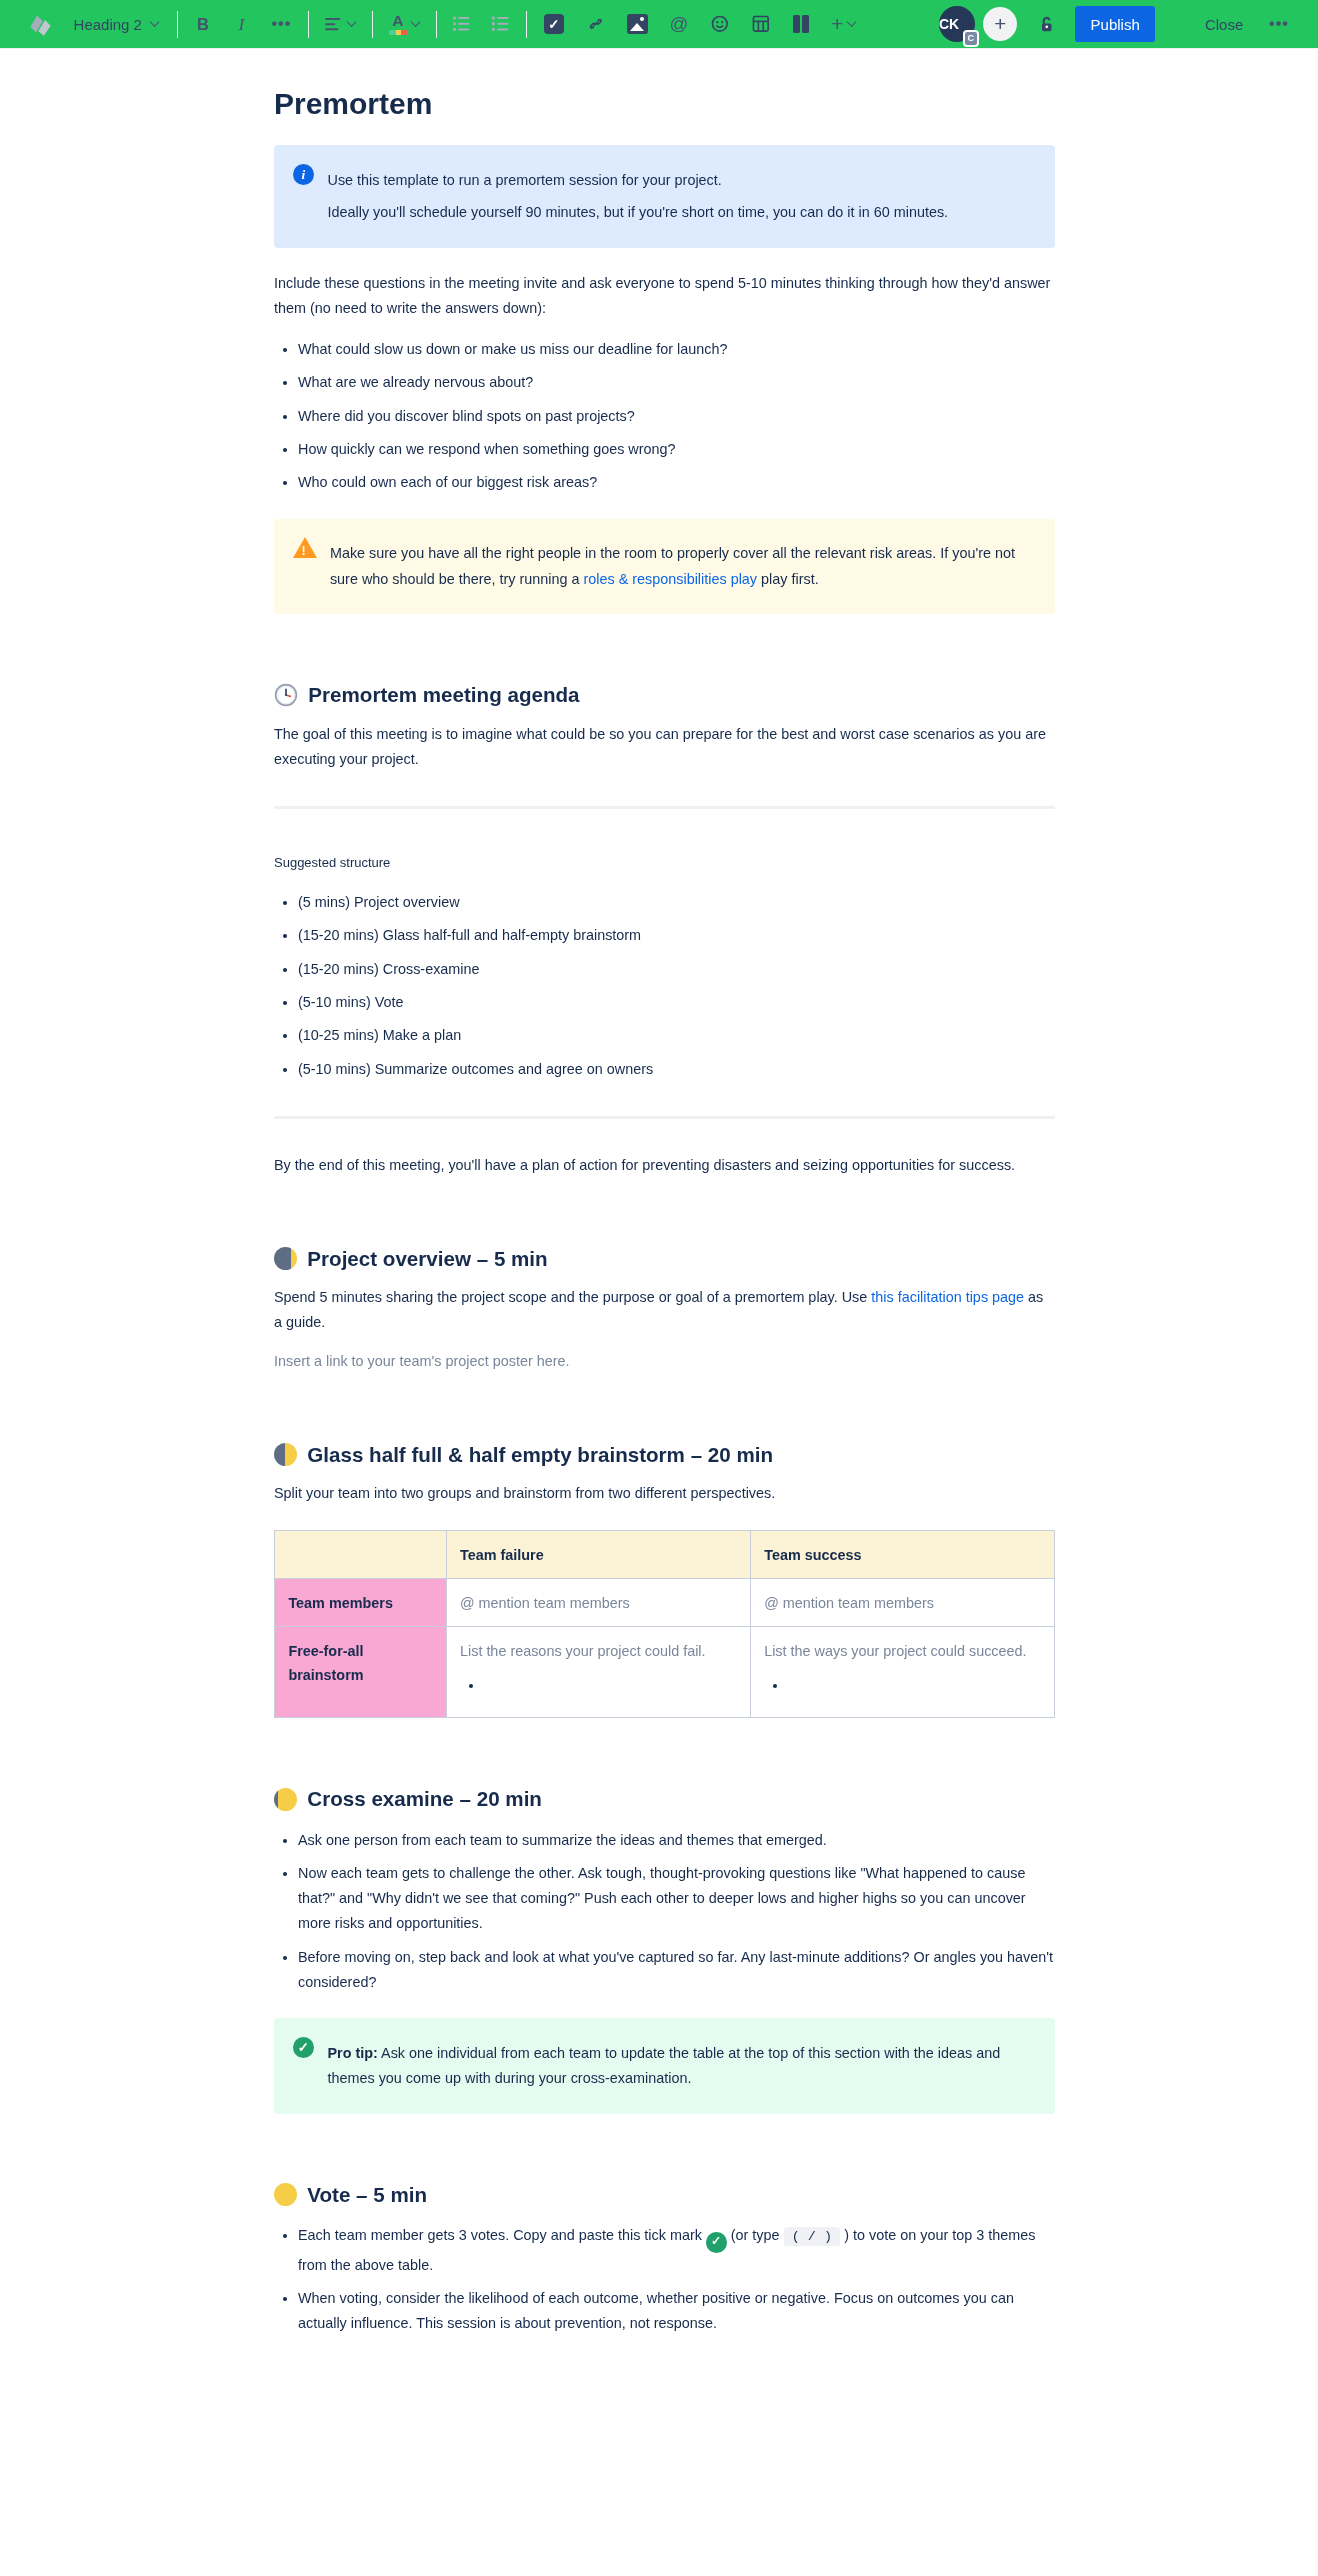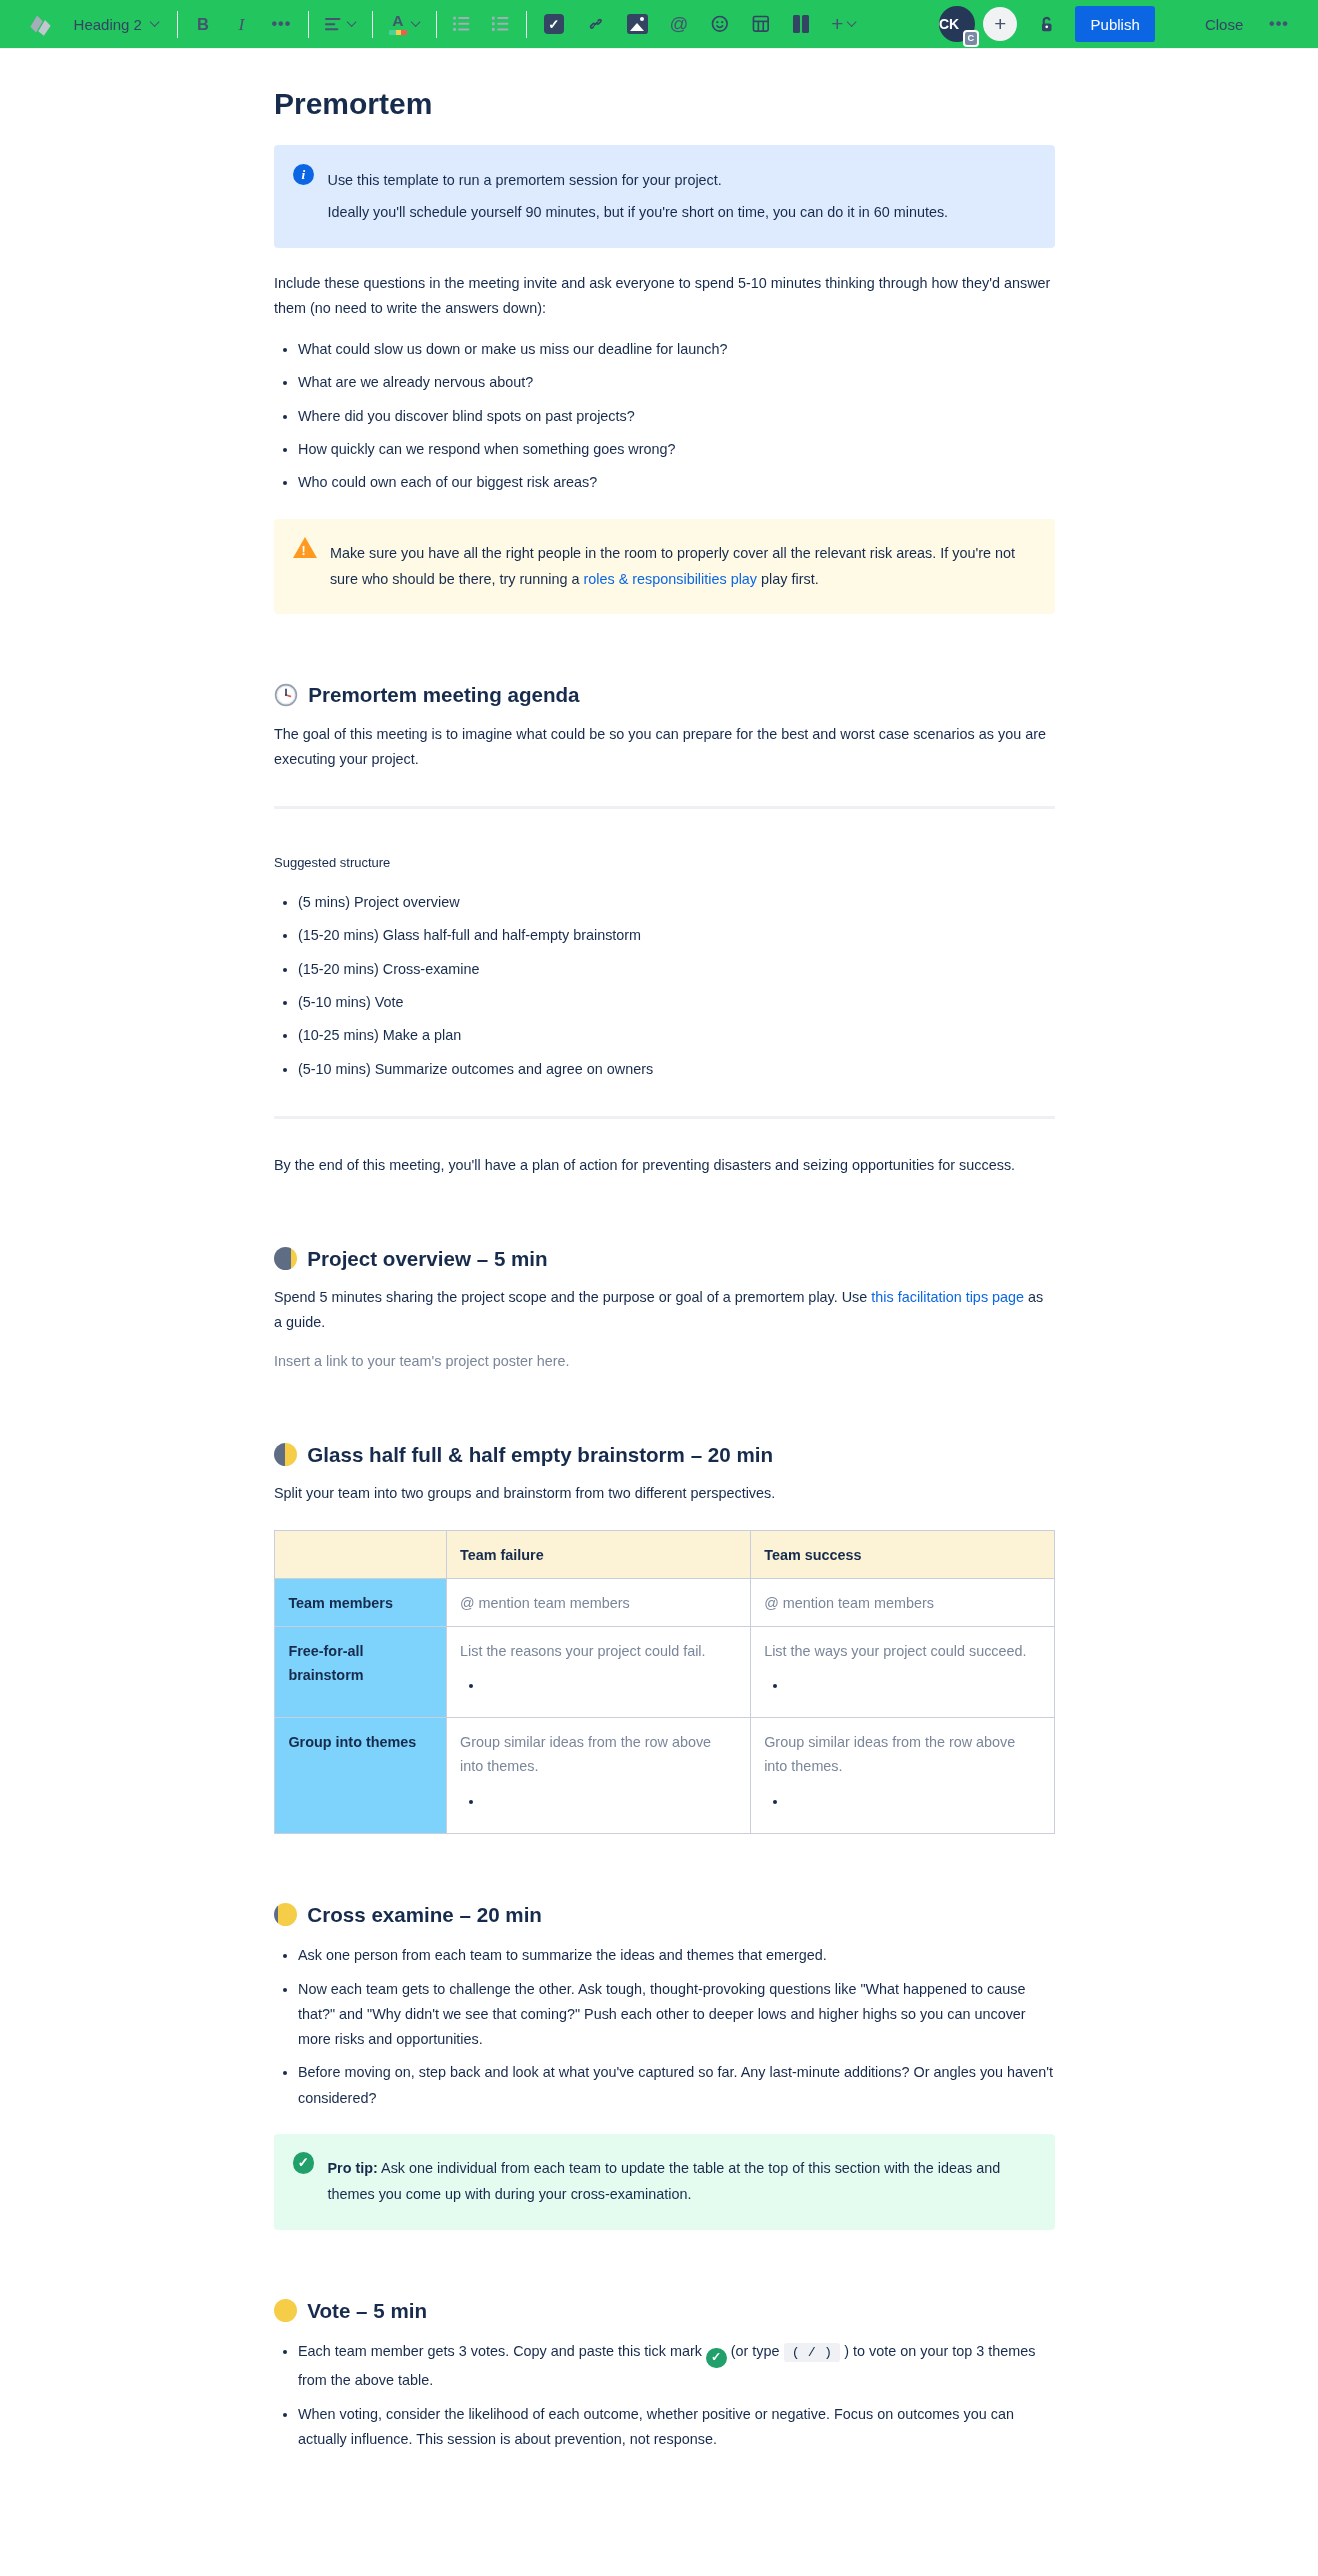--- a/index.html
+++ b/index.html
@@ -77,21 +77,21 @@
   .moon { width:23px; height:23px; border-radius:50%; flex:0 0 auto; }
   .moon-1 { background:linear-gradient(90deg,#5E6C84 0 76%,#F5CD47 76%); }
   .moon-2 { background:linear-gradient(90deg,#5E6C84 0 50%,#F5CD47 50%); }
   .moon-3 { background:linear-gradient(90deg,#5E6C84 0 16%,#F5CD47 16%); }
   .moon-4 { background:#F5CD47; }
 
   
   table { border-collapse:collapse; width:100%; margin:24px 0; }
   th, td { border:1px solid #C9CFDA; padding:11.3px 13.4px; text-align:left; vertical-align:top; font-size:14.4px; line-height:1.7; }
   th { background:#FCF3D6; font-weight:700; }
-  td.labelcol { background:#7dd3fc; font-weight:700; }
+  td.labelcol { background:#f9a8d4; font-weight:700; }
   td ul { margin:10.3px 0 3.1px; }
   .cellph { color:#7A869A; }
 
   
   .tick-inline { display:inline-flex; width:20.6px; height:20.6px; border-radius:50%; background:#22A06B; color:#fff; align-items:center; justify-content:center; font-size:12.4px; font-weight:800; vertical-align:-5.2px; margin:0 4.1px; }
   .code-chip { background:#F0F1F4; border-radius:3.1px; padding:2.1px 8.2px; font-family:"Liberation Mono",monospace; font-size:13.4px; margin:0 4.1px; white-space:nowrap; }
 
   svg { display:block; }
 </style>
 </head>
@@ -321,29 +321,20 @@
     </tr>
     <tr>
       <td class="labelcol">Free-for-all brainstorm</td>
       <td><span class="cellph">List the reasons your project could fail.</span><ul>
               <li class="emptyli"></li>
             </ul></td>
       <td><span class="cellph">List the ways your project could succeed.</span><ul>
               <li class="emptyli"></li>
             </ul></td>
     </tr>
-    <tr>
-      <td class="labelcol">Group into themes</td>
-      <td><span class="cellph">Group similar ideas from the row above into themes.</span><ul>
-              <li class="emptyli"></li>
-            </ul></td>
-      <td><span class="cellph">Group similar ideas from the row above into themes.</span><ul>
-              <li class="emptyli"></li>
-            </ul></td>
-    </tr>
   </tbody>
     </table>
 
   <h2>
     <span class="moon moon-3"></span>
     <span>Cross examine – 20 min</span>
   </h2>
   <ul>
     <li>Ask one person from each team to summarize the ideas and themes that emerged.</li>
     <li>Now each team gets to challenge the other. Ask tough, thought-provoking questions like "What happened to cause that?" and "Why didn't we see that coming?" Push each other to deeper lows and higher highs so you can uncover more risks and opportunities.</li>

